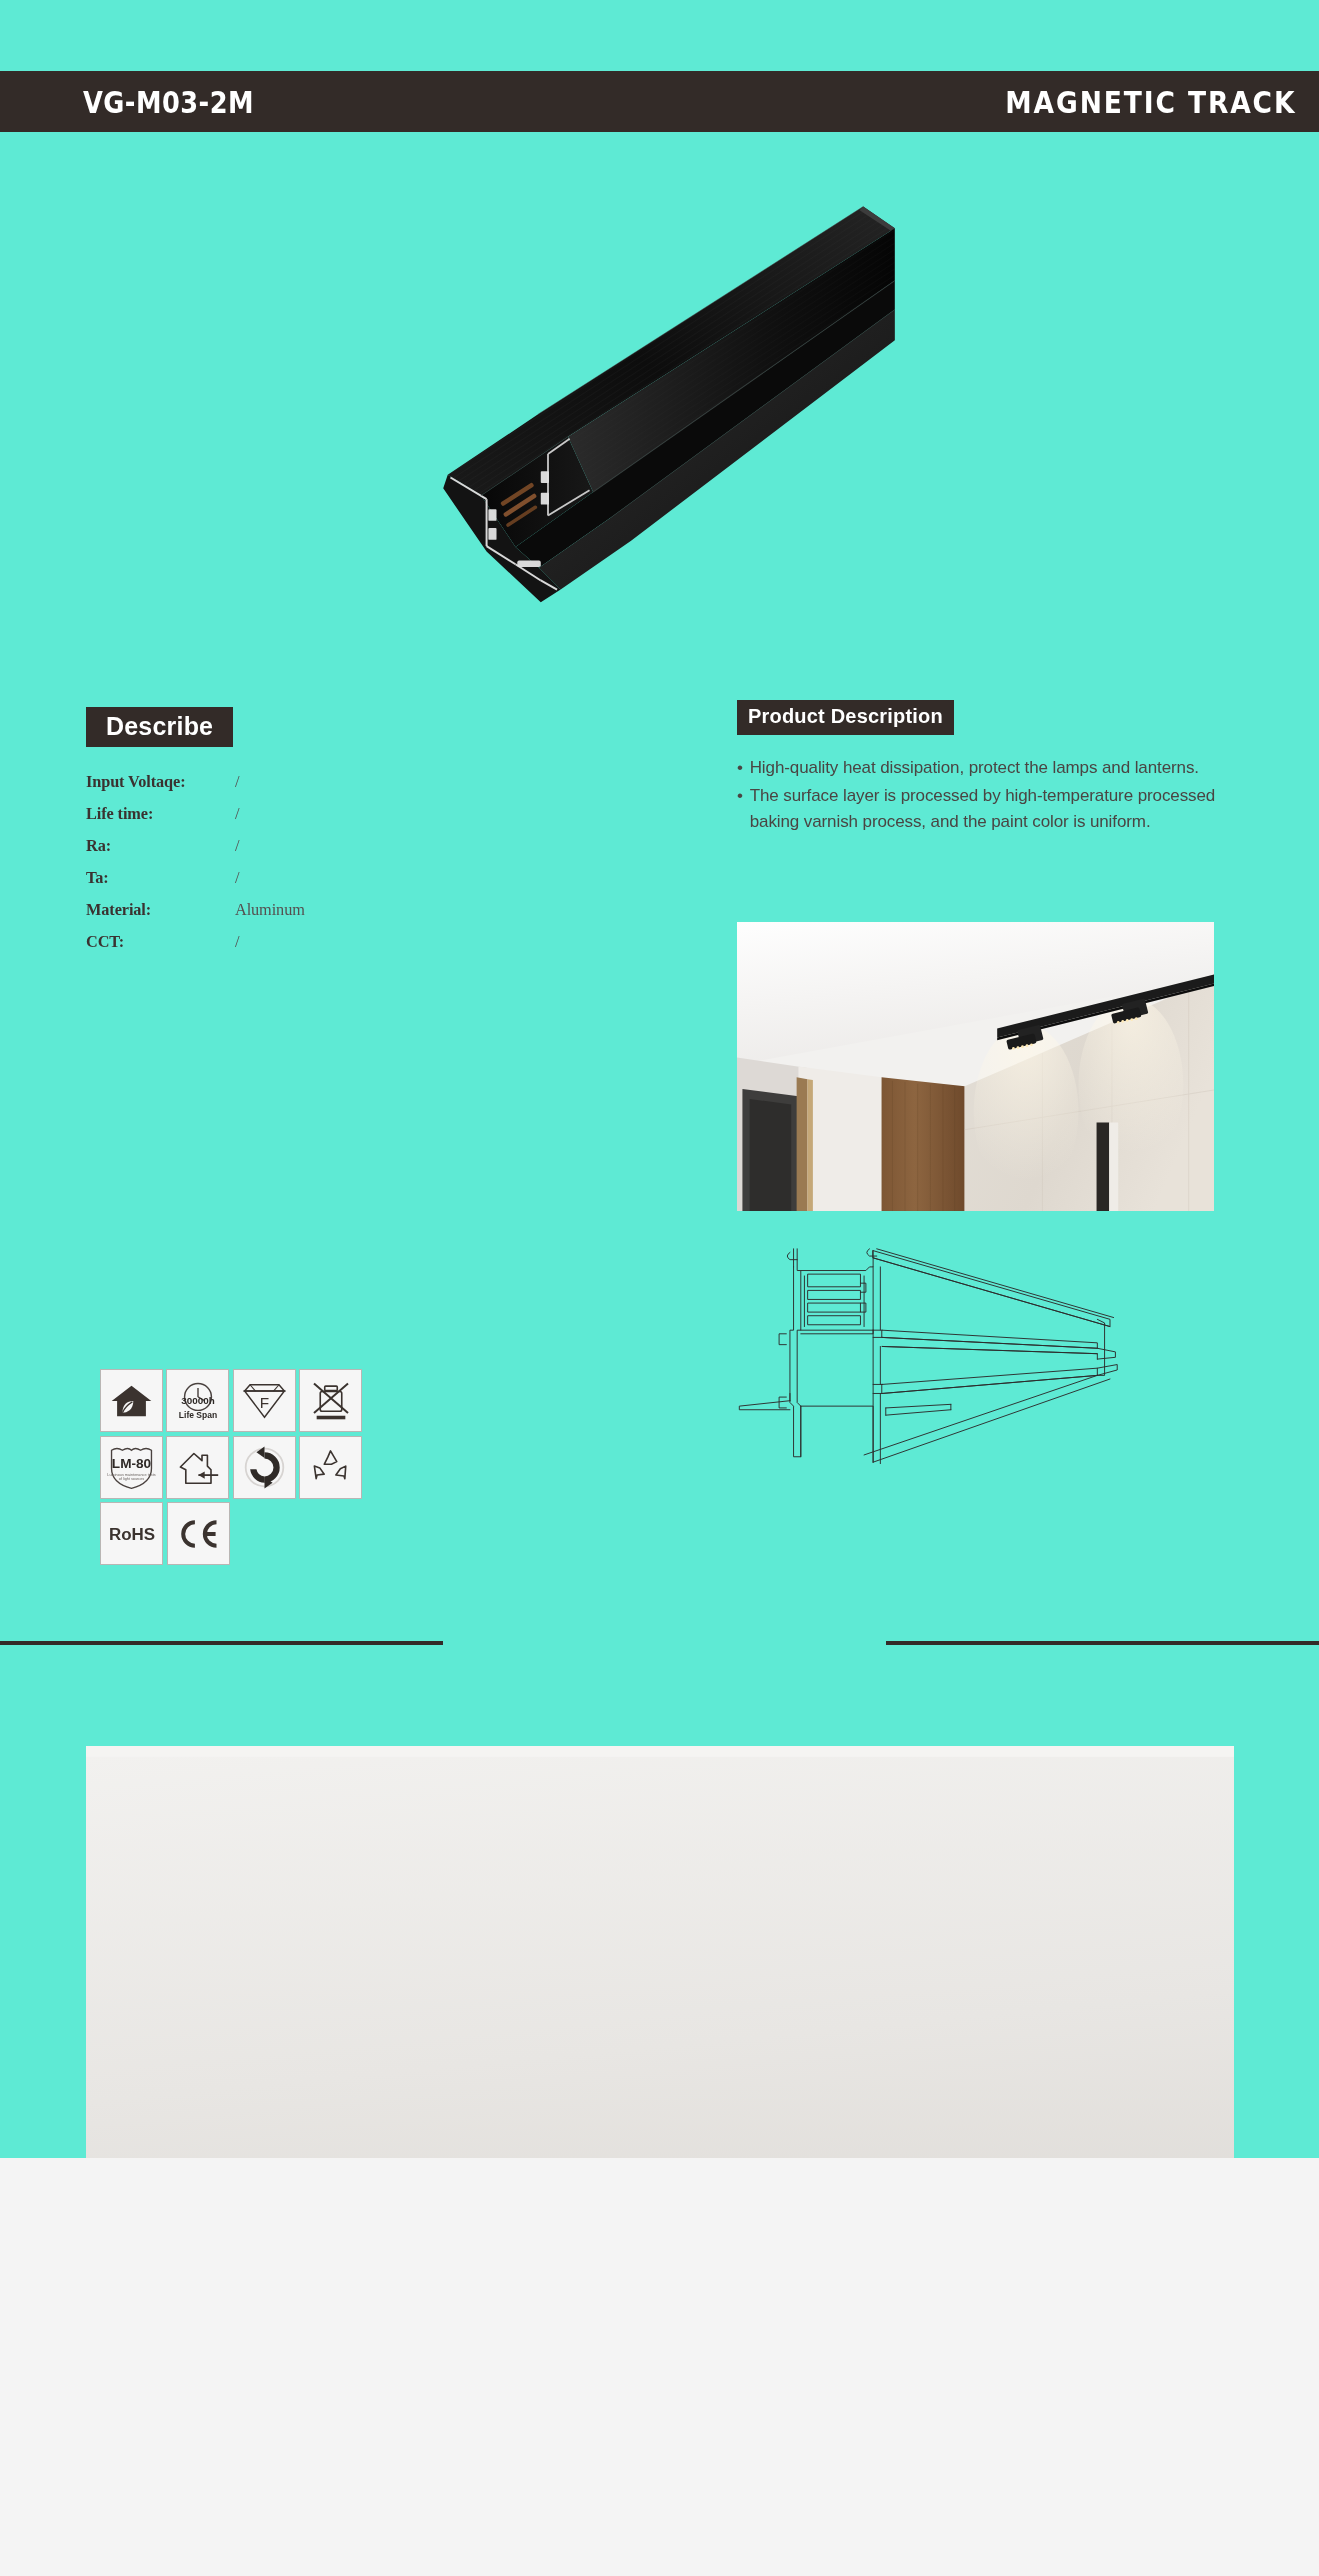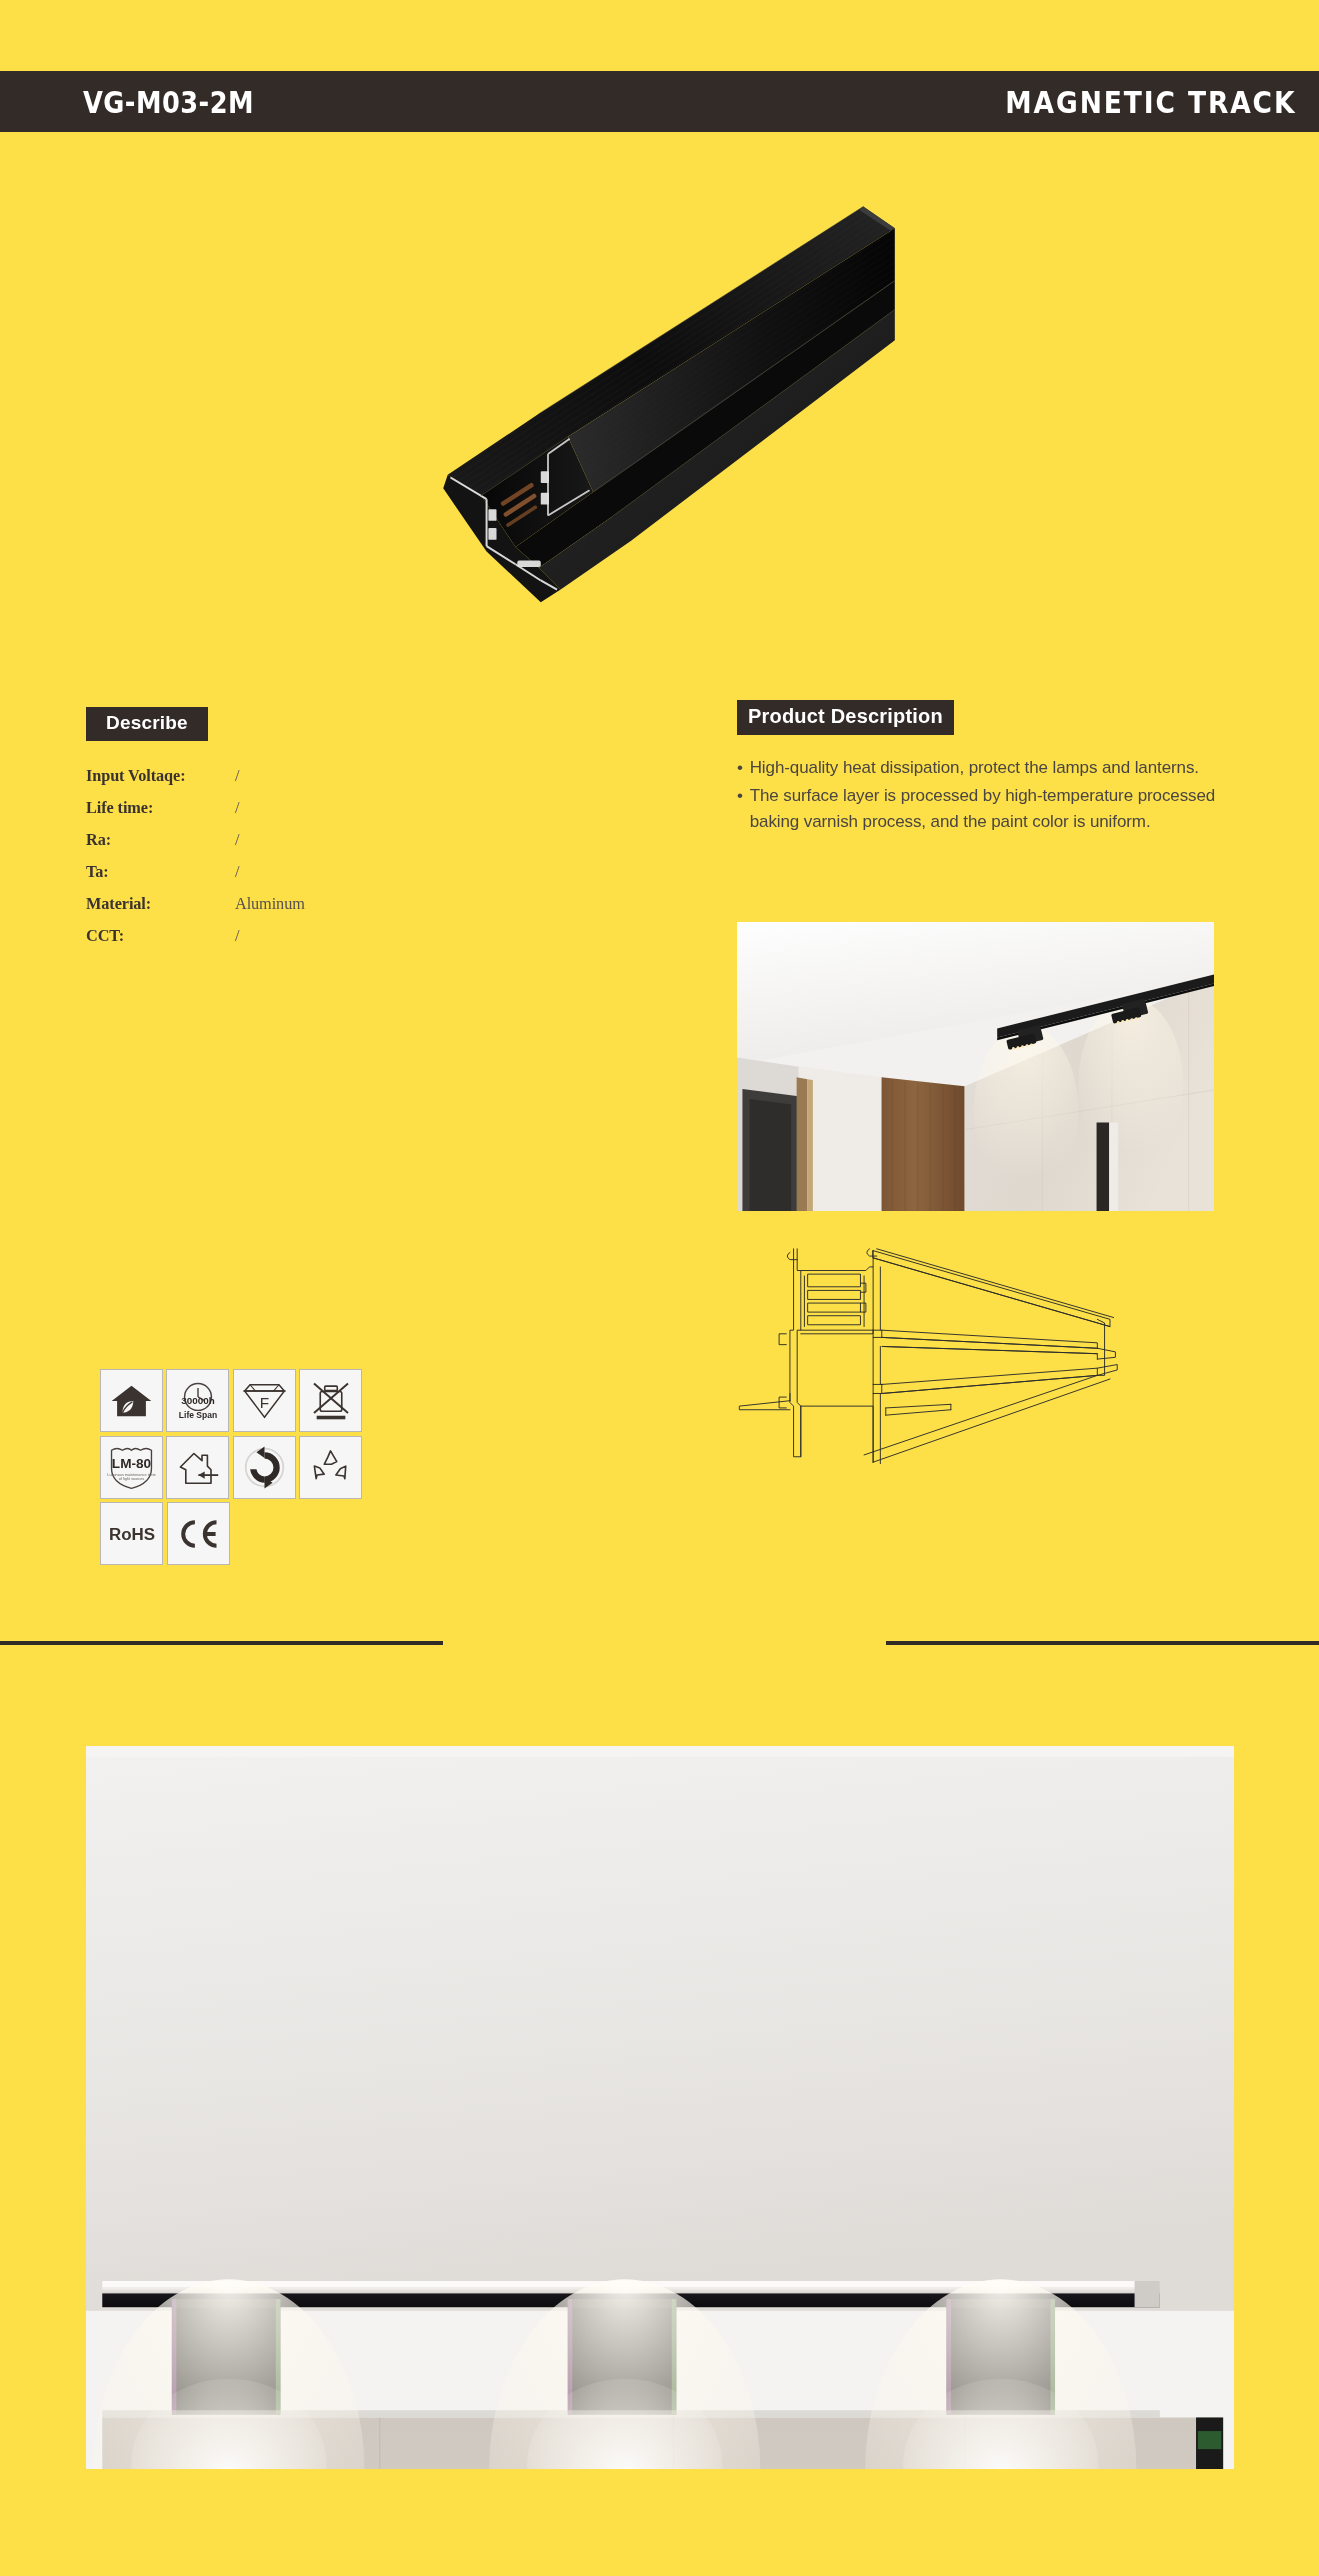--- a/index.html
+++ b/index.html
@@ -4,22 +4,22 @@
 <style>
   * { box-sizing: border-box; margin: 0; padding: 0; }
   html, body {
     width: 1320px;
     background: #f4f4f4;
     font-family: "Liberation Sans", sans-serif;
   }
   .page {
     position: relative;
     width: 1320px;
-    height: 2576px;
-    background: #fde047;
+    height: 2158px;
+    background: #5eead4;
     overflow: hidden;
   }
 
   
   .header-bar {
     position: absolute;
     left: 0; top: 71px;
     width: 1320px; height: 61px;
     background: #332b28;
     display: flex;
@@ -57,21 +57,21 @@
   .hero svg { display: block; width: 100%; height: 100%; }
 
   
   .left-col { position: absolute; left: 86px; top: 707px; width: 389px; }
   .right-col { position: absolute; left: 737px; top: 700px; width: 488px; }
 
   .section-badge {
     display: inline-block;
     background: #332b28;
     color: #ffffff;
-    font-size: 19px;
+    font-size: 25px;
     font-weight: bold;
     padding: 5.4px 20px 6.3px 20px;
     letter-spacing: 0.2px;
     line-height: 1.15;
   }
   .section-badge.wide { padding: 5.4px 11px 6.3px 11px; font-size: 20px; }
 
   .spec-list {
     margin-top: 25px;
     font-size: 0;

